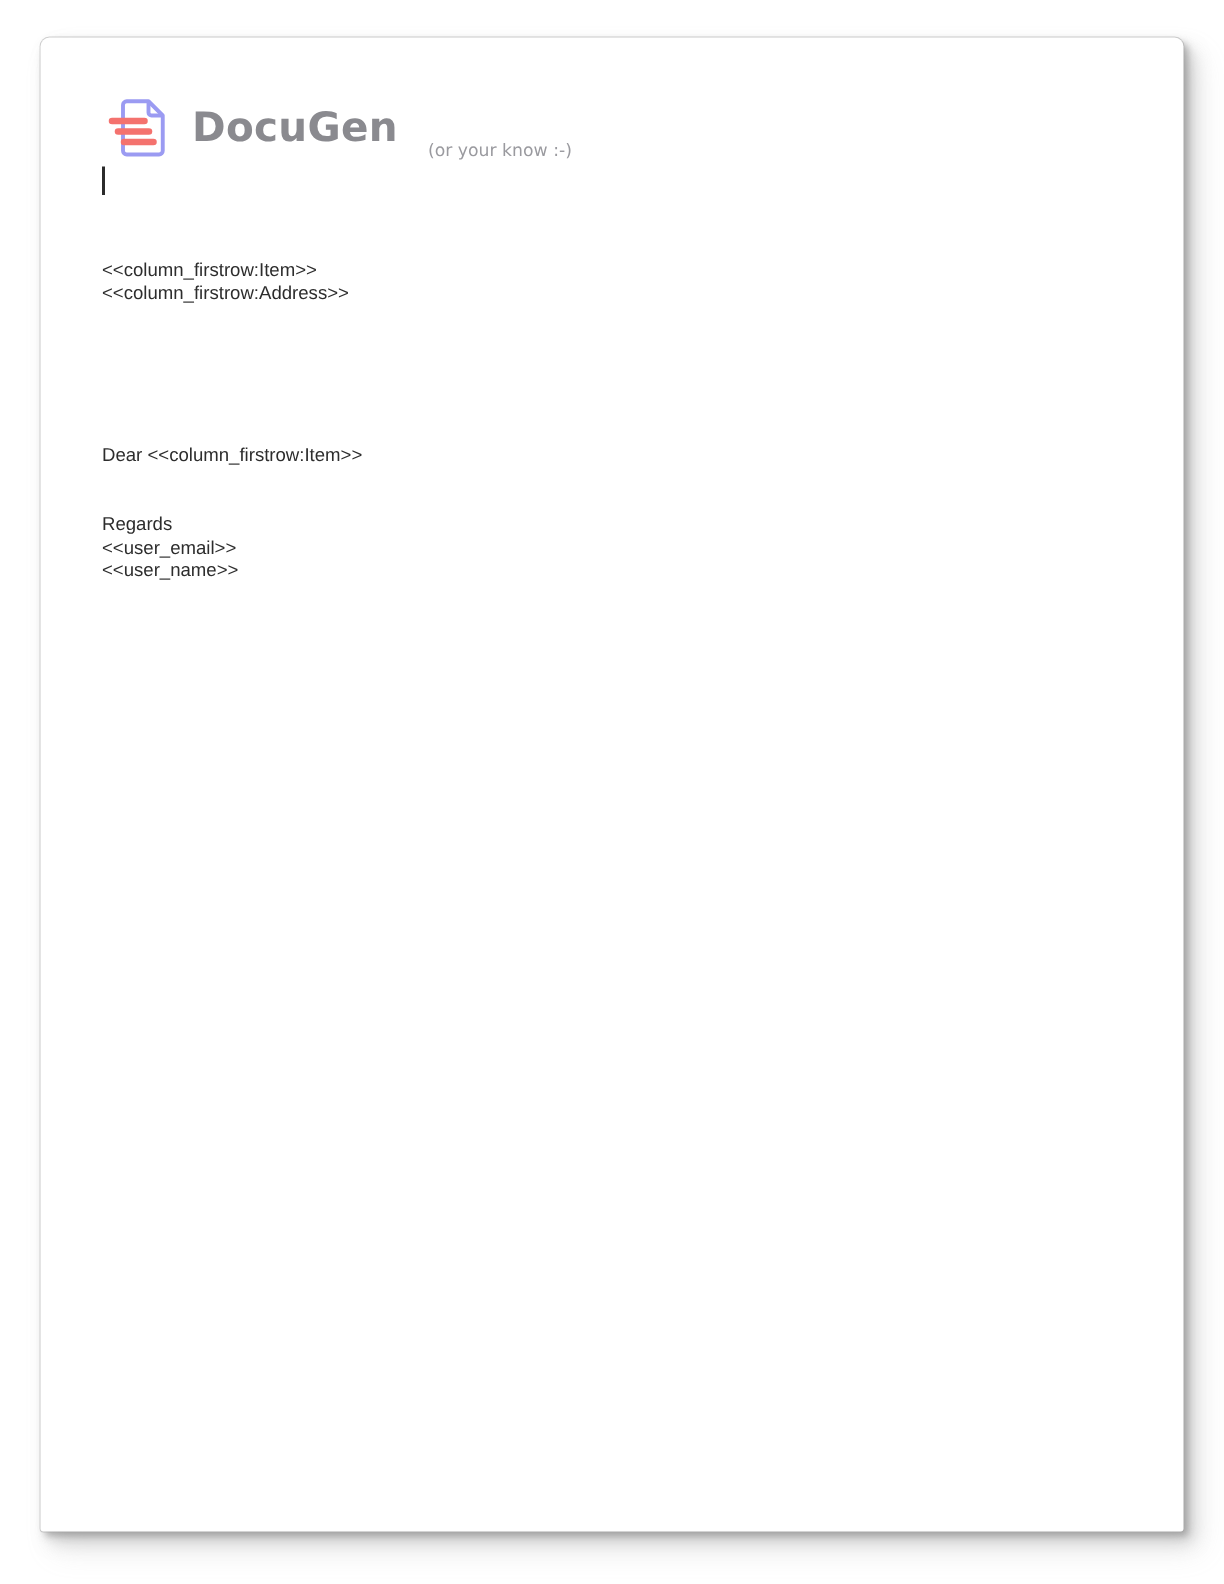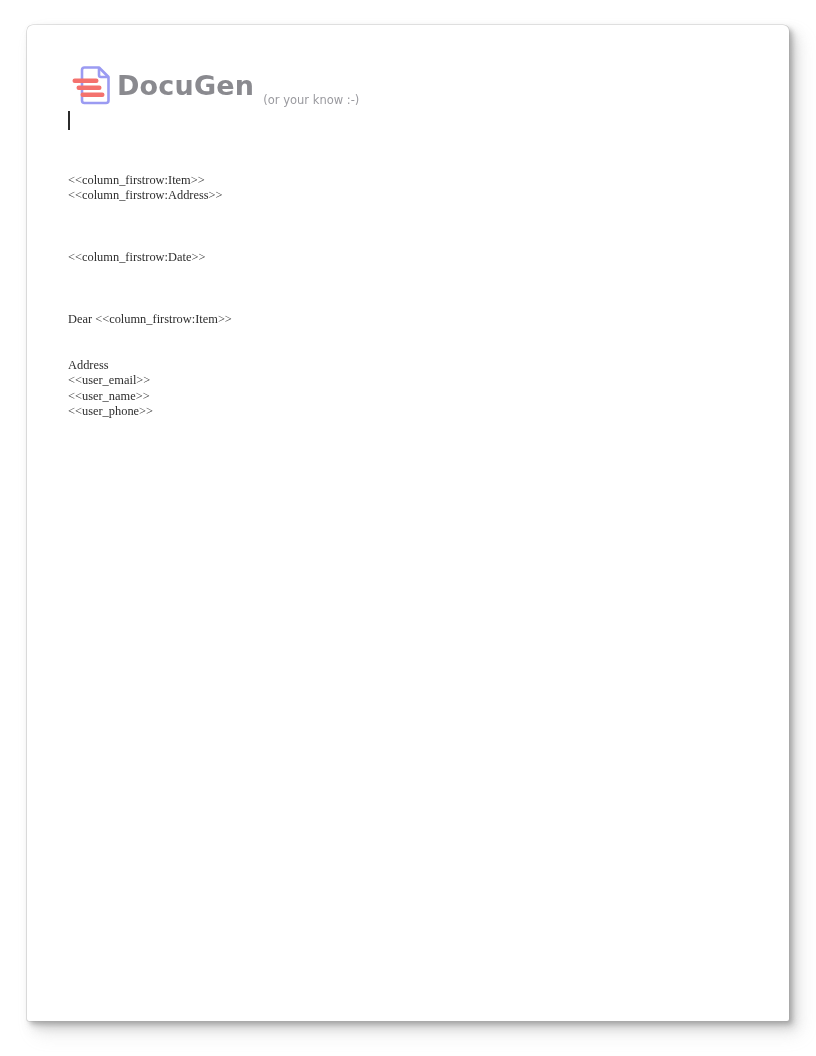--- a/index.html
+++ b/index.html
@@ -40,20 +40,21 @@
     overflow: hidden;
   }
 
   
   .logo-row {
     position: absolute;
     left: 42px;
     top: 37px;
     display: flex;
     align-items: flex-end;
+    gap: 11px;
   }
   .logo-mark {
     width: 46px;
     height: 46px;
     position: relative;
     flex: 0 0 auto;
     margin-right: 2px;
   }
   .logo-mark svg {
     display: block;
@@ -88,21 +89,21 @@
     height: 19px;
     background: #2b2b2b;
   }
 
   
   .doc-body {
     position: absolute;
     left: 41px;
     top: 148px;
     width: 680px;
-    font-family: Liberation Serif, serif;
+    font-family: Liberation Sans, sans-serif;
     font-size: 12.4px;
     line-height: 15.4px;
     color: #2d2d2d;
   }
   .line {
     white-space: pre-wrap;
     min-height: 15.4px;
   }
   .blank {
     height: 15.4px;
@@ -140,34 +141,32 @@
 
     <div class="doc-body">
 
       <div class="line">&lt;&lt;column_firstrow:Item&gt;&gt;</div>
       <div class="line">&lt;&lt;column_firstrow:Address&gt;&gt;</div>
 
       <div class="blank"></div>
       <div class="blank"></div>
       <div class="blank"></div>
 
-      <div class="line">&lt;&lt;column_firstrow:Date&gt;&gt;</div>
 
       <div class="blank"></div>
       <div class="blank"></div>
       <div class="blank"></div>
 
       <div class="line">Dear &lt;&lt;column_firstrow:Item&gt;&gt;</div>
 
       <div class="blank"></div>
 
 
       <div class="blank"></div>
 
-      <div class="line">Address</div>
+      <div class="line">Regards</div>
       <div class="line">&lt;&lt;user_email&gt;&gt;</div>
       <div class="line">&lt;&lt;user_name&gt;&gt;</div>
-      <div class="line">&lt;&lt;user_phone&gt;&gt;</div>
 
     </div>
 
   </div>
 </div>
 
 </body></html>

